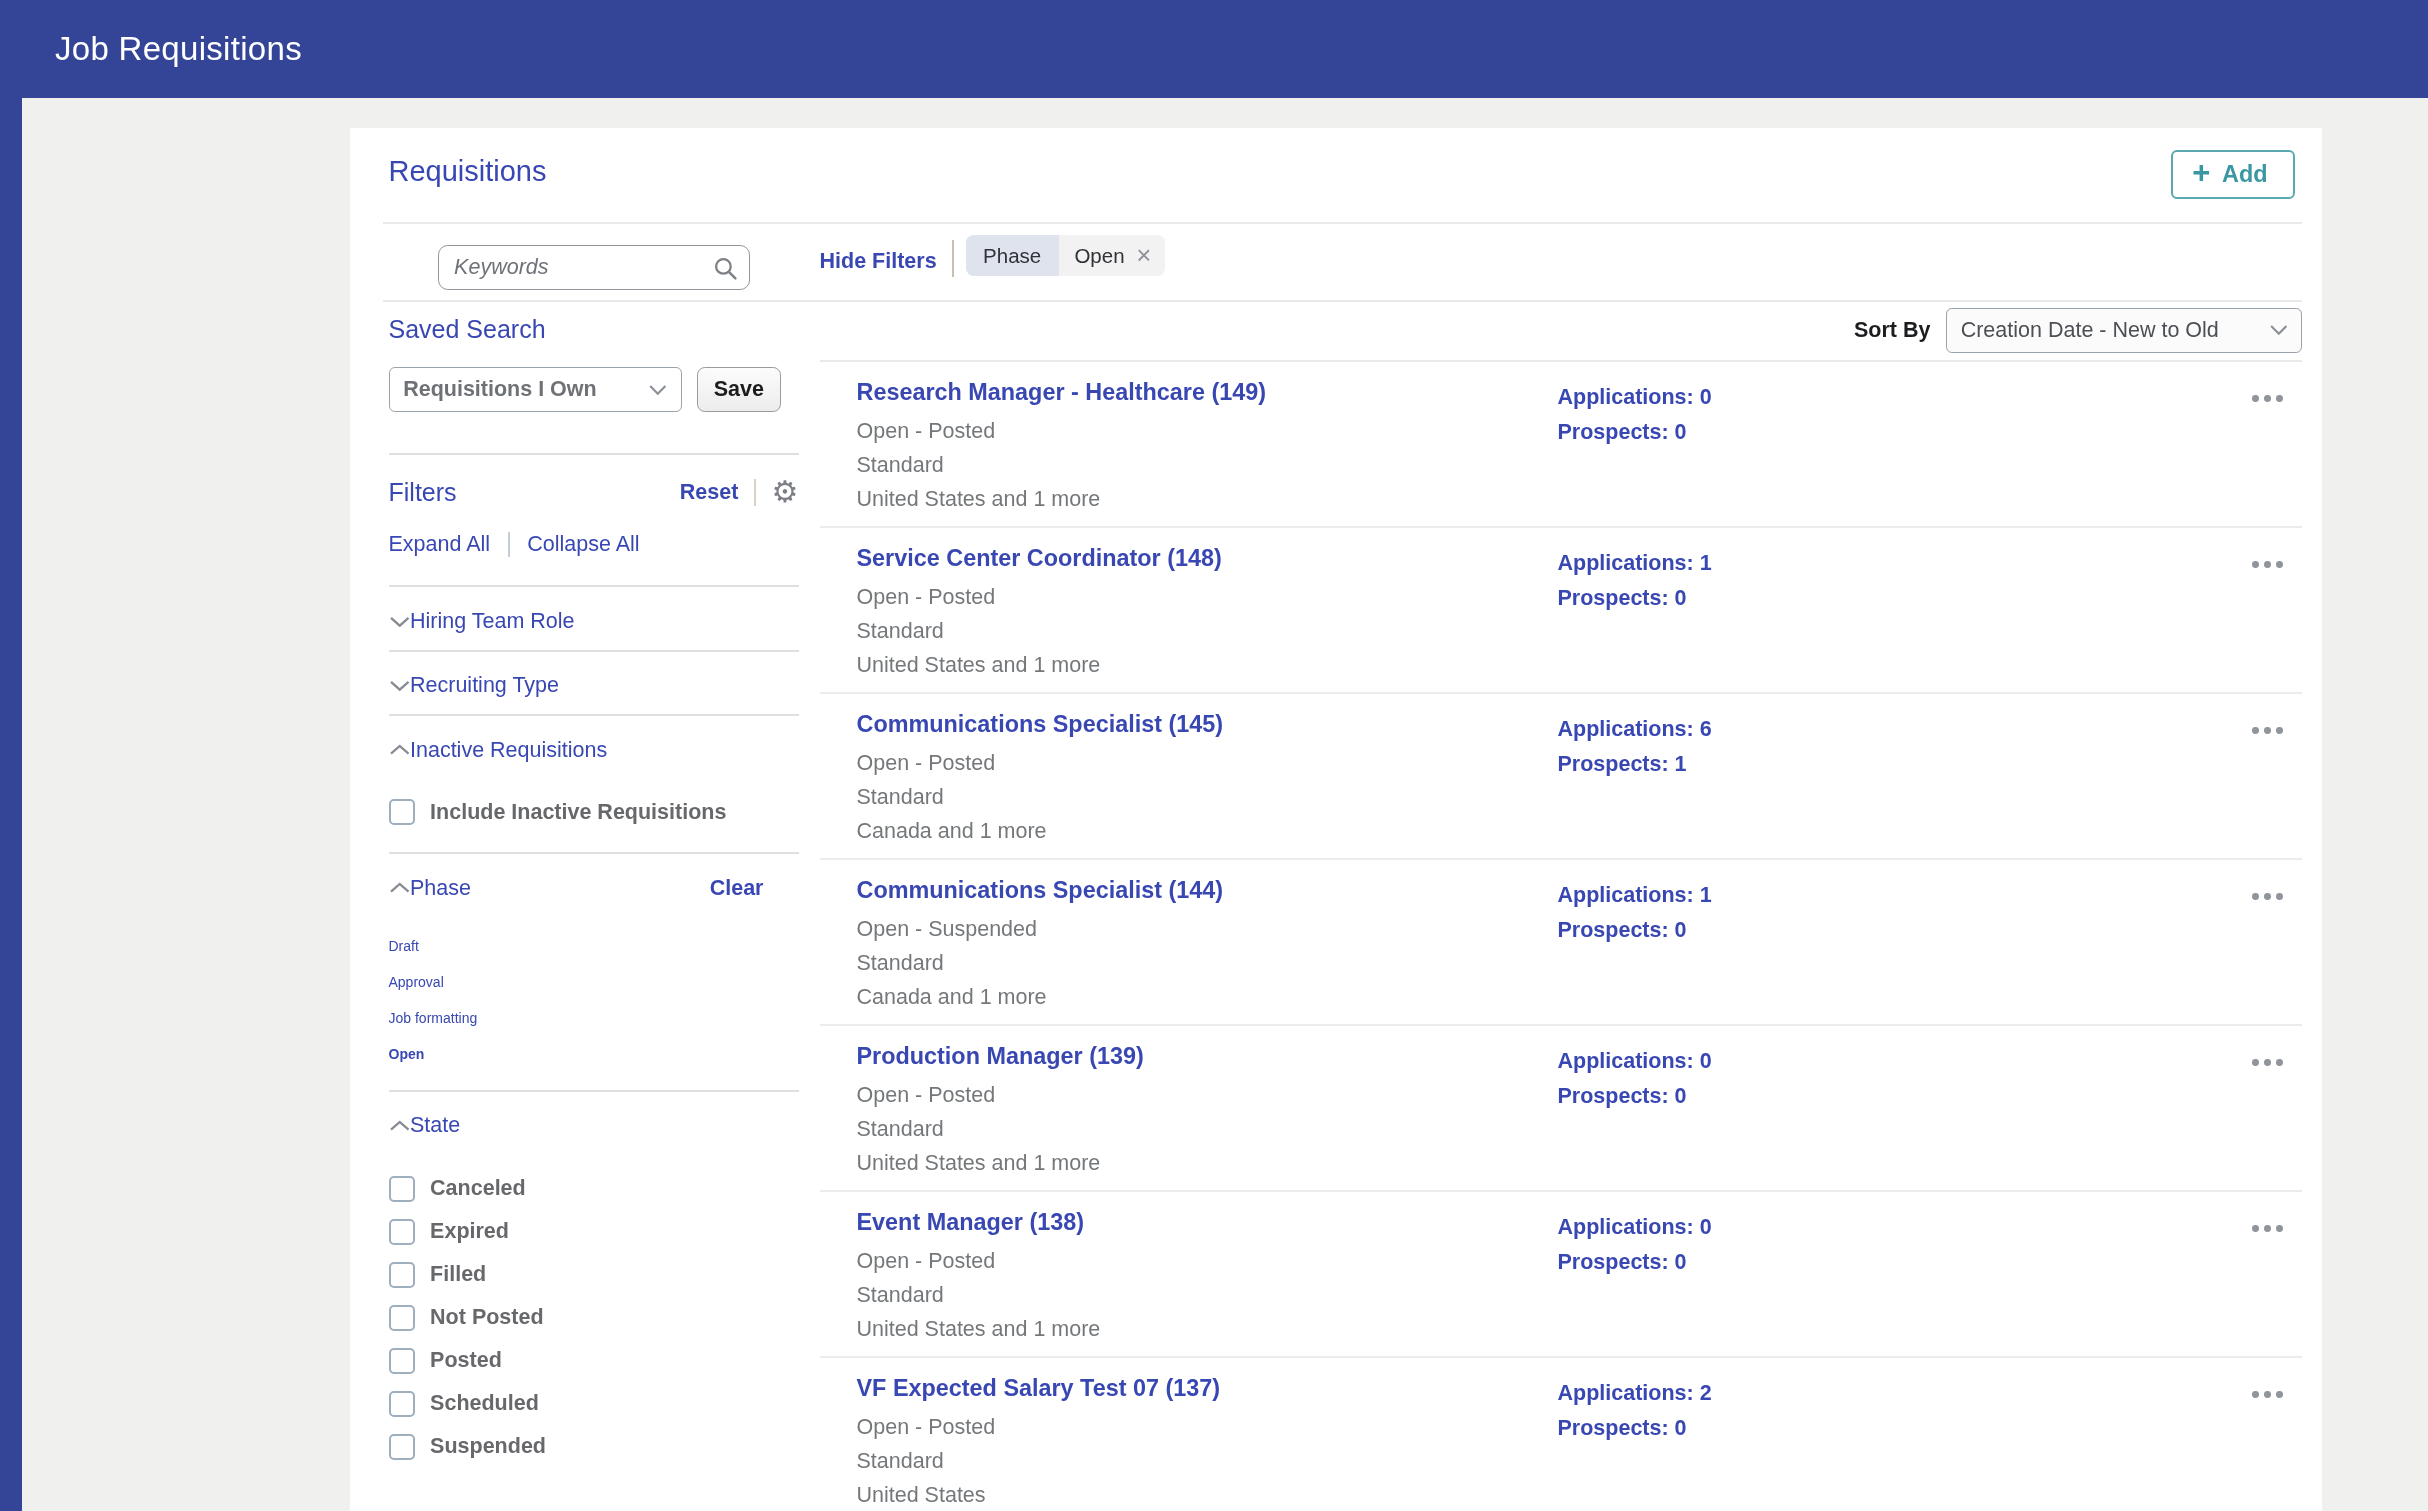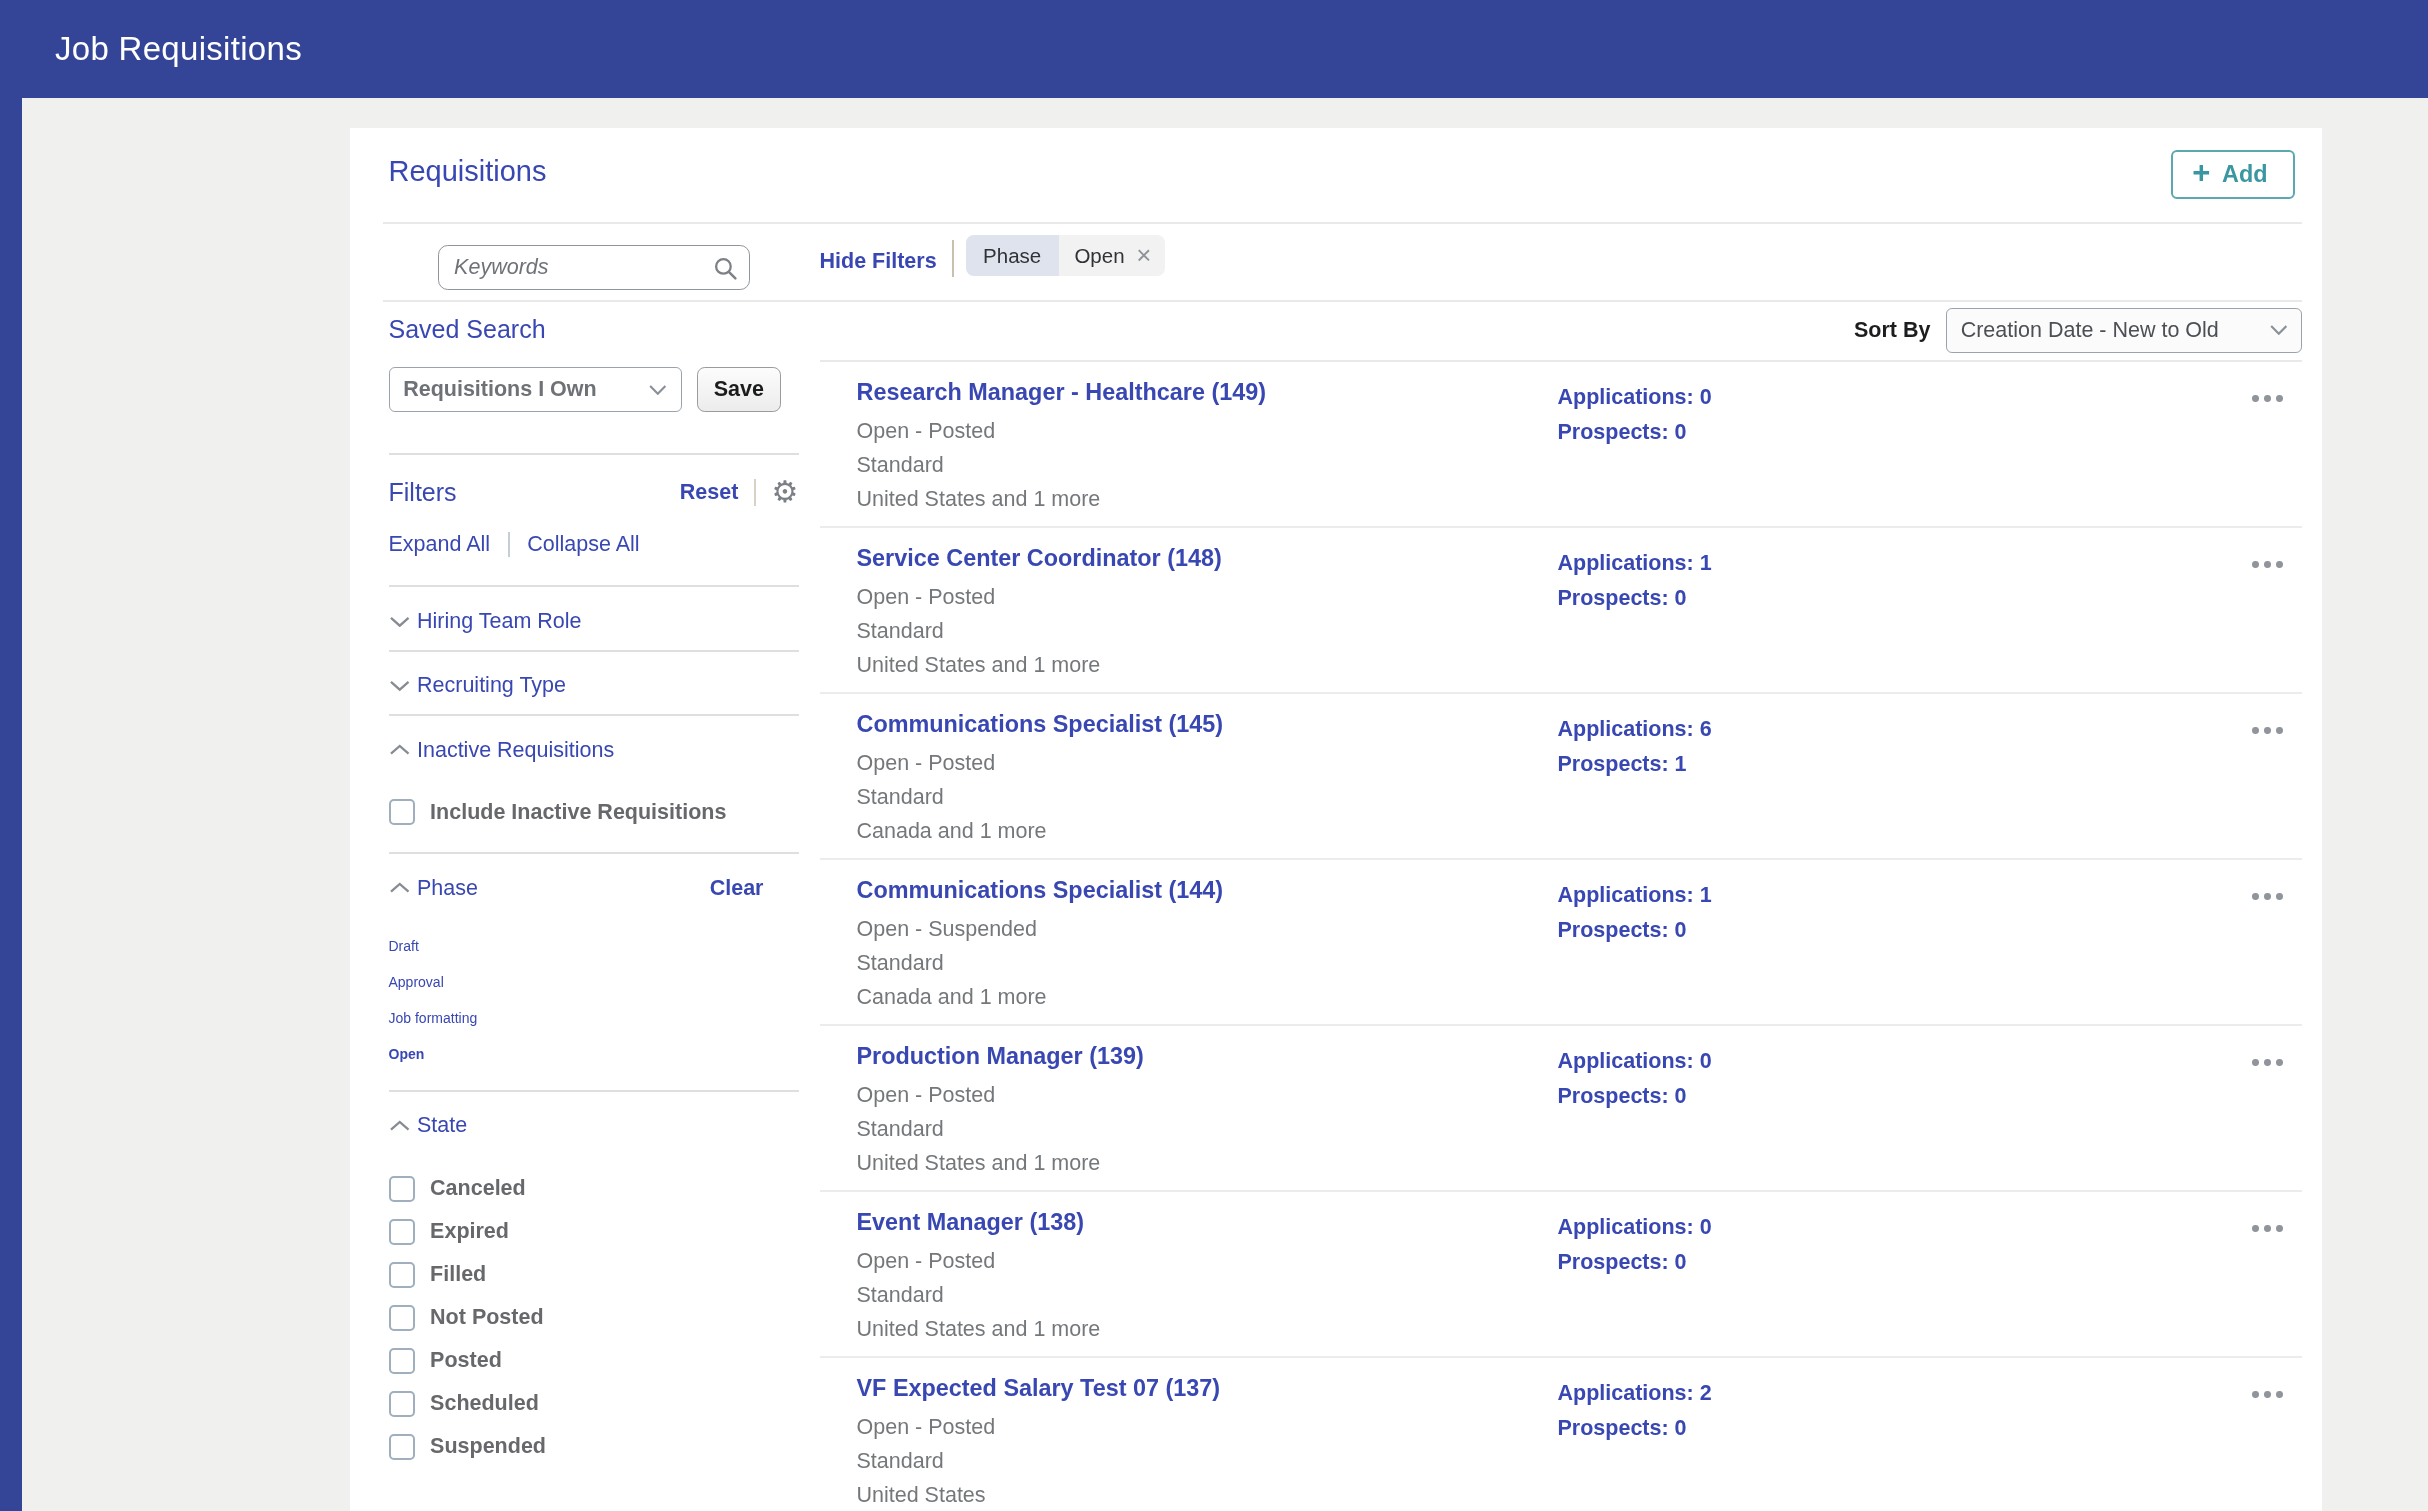--- a/index.html
+++ b/index.html
@@ -62,21 +62,21 @@
   .left-col .hdiv.d1{margin-top:41px;}
   .filters-head{margin-top:19.5px;height:35px;display:flex;align-items:center;}
   .filters-head h3{font-size:25px;font-weight:500;color:var(--accent-blue);flex:1;}
   .reset{font-size:21.5px;font-weight:700;color:var(--accent-blue);cursor:pointer;}
   .vbar.small{height:27px;background:#D8D2C6;margin:0 15.6px;}
   .gear{font-family:"DejaVu Sans",sans-serif;font-size:30px;color:#7C8086;cursor:pointer;line-height:1;}
   .expand-row{margin-top:21.5px;height:27px;display:flex;align-items:center;gap:17.6px;}
   .expand-row a{font-size:21.5px;color:var(--accent-blue);cursor:pointer;}
   .vbar.bluegray{height:25px;background:#C5CDD8;}
   .left-col .hdiv.d2{margin-top:27px;}
-  .section-row{margin-top:17.6px;height:33px;display:flex;align-items:center;gap:7px;}
+  .section-row{margin-top:17.6px;height:33px;display:flex;align-items:center;gap:0;}
   .section-row .sec-label{font-size:21.5px;color:var(--accent-blue);}
   .section-row + .hdiv{margin-top:11.7px;}
   .chev{flex:0 0 auto;cursor:pointer;}
   .clear{margin-left:auto;padding-right:35px;font-size:21.5px;font-weight:700;color:var(--accent-blue);cursor:pointer;}
   .check-row{display:flex;align-items:center;gap:15.6px;height:41px;cursor:pointer;}
   .check-row.include{margin-top:25px;}
   .checkbox{width:26px;height:26px;border:2px solid #9FAFBE;border-radius:4.9px;background:#fff;flex:0 0 auto;}
   .check-label{font-size:21.5px;font-weight:600;color:var(--label-gray);}
   .left-col .hdiv.d3{margin-top:19.5px;}
   .phase-list{margin-top:23.4px;}

